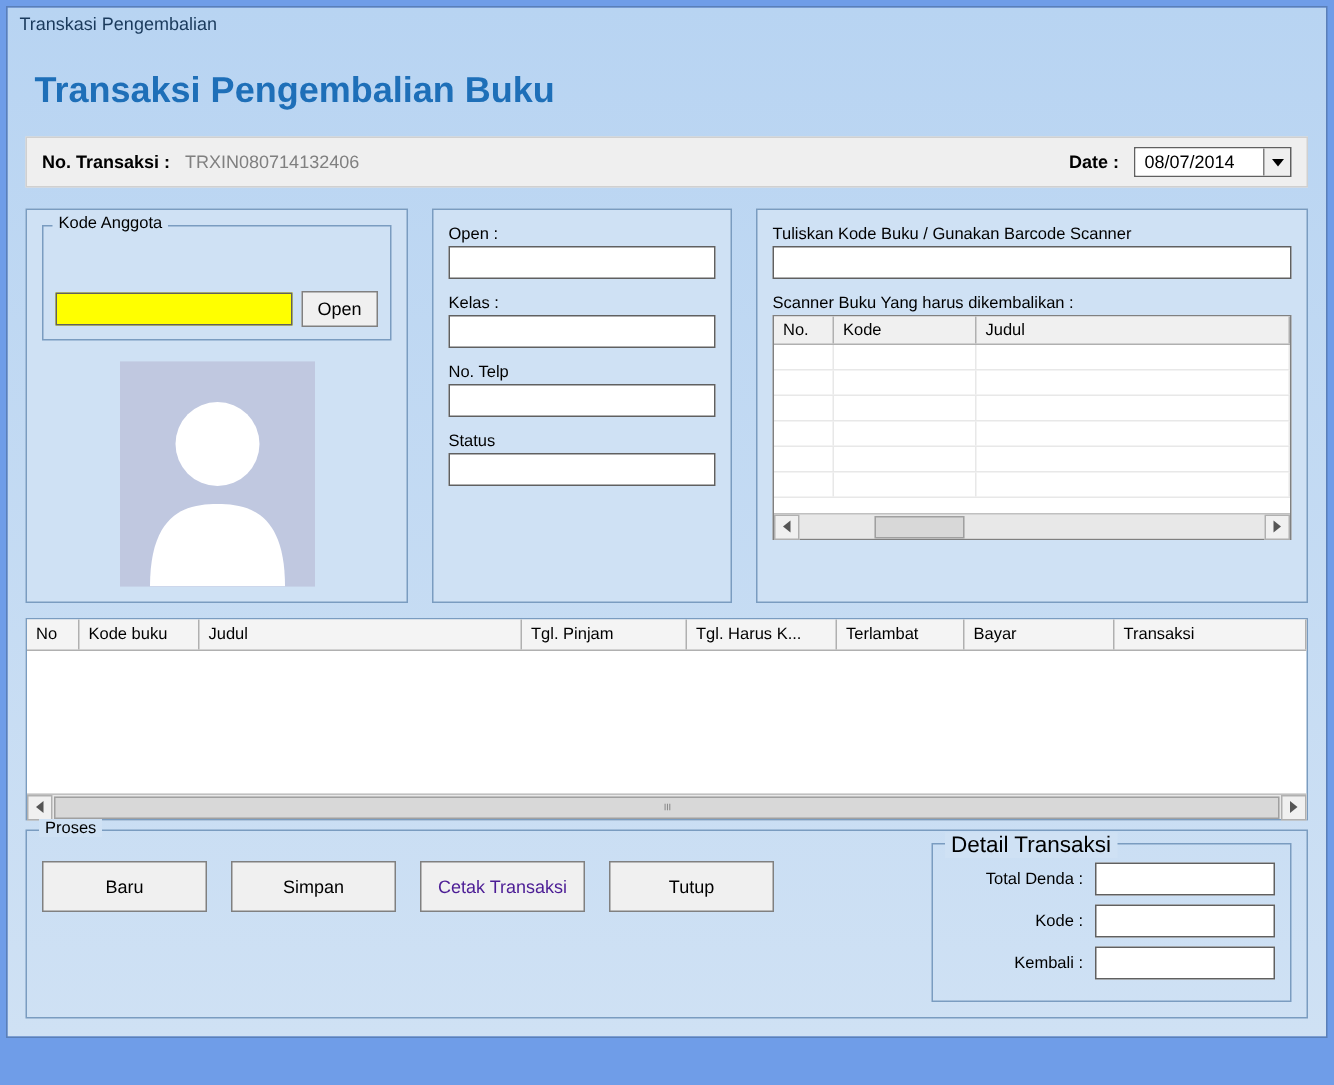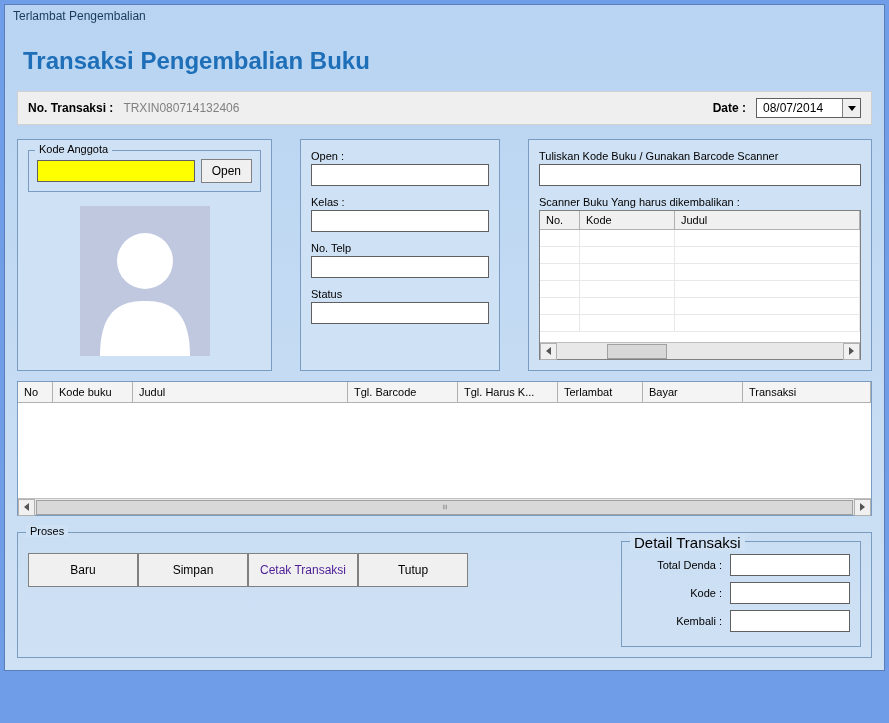--- a/index.html
+++ b/index.html
@@ -10,73 +10,73 @@
 .hdr { color: #1e6fb8; font-size: 24px; font-weight: bold; margin: 8px 0 16px 6px; }
 .row-info { background: #efefef; border: 1px solid #d0d0d0; padding: 6px 10px; display: flex; align-items: center; margin-bottom: 14px; }
 .row-info .lbl { font-weight: bold; margin-right: 10px; }
 .row-info .txn { color: #808080; }
 .row-info .spacer { flex: 1; }
 .row-info .date-lbl { font-weight: bold; margin-right: 10px; }
 .date-combo { display: inline-flex; border: 1px solid #606060; background: #fff; }
 .date-combo input { border: none; padding: 2px 6px; width: 85px; outline: none; }
 .date-combo .arrow { width: 18px; background: #efefef; border-left: 1px solid #808080; display: flex; align-items: center; justify-content: center; cursor: pointer; }
 .date-combo .arrow::after { content: ""; border-left: 4px solid transparent; border-right: 4px solid transparent; border-top: 5px solid #000; }
-.panels { display: flex; gap: 28px; margin-bottom: 10px; }
+.panels { display: flex; gap: 16px; margin-bottom: 10px; }
 .panel { border: 1px solid #7a9cc0; background: #cfe1f4; padding: 10px; }
 .panel.left { width: 255px; }
 .panel.mid { width: 200px; }
 .panel.right { flex: 1; }
 .fieldset-label { font-size: 11px; margin-bottom: 2px; display: block; }
 .group { border: 1px solid #7a9cc0; padding: 8px; margin-bottom: 10px; position: relative; }
 .group-legend { position: absolute; top: -8px; left: 6px; background: #cfe1f4; padding: 0 4px; font-size: 11px; }
-.inline-row { display: flex; gap: 6px; align-items: center; }
+.inline-row { display: flex; gap: 6px; align-items: center; margin-top: 35px; }
 input.txt { border: 1px solid #606060; padding: 3px 4px; width: 100%; background: #fff; }
 input.yellow { background: #ffff00; }
 .btn { border: 1px solid #808080; background: #f0f0f0; padding: 4px 10px; cursor: pointer; }
 .btn:disabled { color: #9a9a9a; cursor: default; }
 .avatar { width: 130px; height: 150px; margin: 14px auto 0; background: #c0c8e0; display: flex; align-items: flex-end; justify-content: center; overflow: hidden; }
 .avatar svg { width: 130px; height: 150px; }
 .field-block { margin-bottom: 10px; }
 .grid { border: 1px solid #808080; background: #fff; display: flex; flex-direction: column; height: 150px; }
 .grid-head { display: flex; background: #f0f0f0; border-bottom: 1px solid #b0b0b0; }
 .grid-head .gh { border-right: 1px solid #b0b0b0; padding: 3px 6px; font-size: 11px; }
 .grid-body { flex: 1; overflow: hidden; }
 .grid-body .gr { display: flex; border-bottom: 1px solid #e8e8e8; height: 17px; }
 .grid-body .gc { border-right: 1px solid #e8e8e8; }
 .hscroll { height: 17px; background: #e8e8e8; border-top: 1px solid #c0c0c0; display: flex; align-items: center; }
 .hscroll .sbtn { width: 17px; height: 17px; background: #f0f0f0; border: 1px solid #b0b0b0; display: flex; align-items: center; justify-content: center; }
 .hscroll .thumb { width: 60px; height: 15px; background: #d8d8d8; border: 1px solid #a0a0a0; margin-left: 50px; }
 .hscroll .track { flex: 1; }
-.maingrid-wrap { border: 1px solid #7a9cc0; background: #fff; margin-bottom: 16px; }
+.maingrid-wrap { border: 1px solid #7a9cc0; background: #fff; margin-bottom: 6px; }
 .maingrid-head { display: flex; background: #f4f4f4; border-bottom: 1px solid #b0b0b0; }
 .maingrid-head .mgh { border-right: 1px solid #b0b0b0; padding: 4px 6px; font-size: 11px; }
 .maingrid-body { height: 95px; }
 .maingrid-hscroll { height: 17px; background: #e8e8e8; border-top: 1px solid #c0c0c0; display: flex; align-items: center; }
 .maingrid-hscroll .sbtn { width: 17px; height: 17px; background: #f0f0f0; border: 1px solid #b0b0b0; display: flex; align-items: center; justify-content: center; }
 .maingrid-hscroll .thumb { flex: 1; height: 15px; background: #d8d8d8; border: 1px solid #a0a0a0; margin: 0 1px; position: relative; }
 .maingrid-hscroll .thumb::after { content: "≡"; position: absolute; left: 50%; top: 50%; transform: translate(-50%, -50%) rotate(90deg); color: #888; font-size: 9px; }
 .proses { border: 1px solid #7a9cc0; padding: 8px 10px 10px; position: relative; display: flex; align-items: flex-start; }
 .proses-legend { position: absolute; top: -8px; left: 8px; background: #cfe1f4; padding: 0 4px; font-size: 11px; }
-.btn-row { display: flex; padding-top: 12px; }
+.btn-row { display: flex; gap: 16px; padding-top: 12px; }
 .btn-row .pbtn { width: 110px; height: 34px; border: 1px solid #808080; background: #f0f0f0; cursor: pointer; }
 .btn-row .pbtn:disabled { color: #4c1d95; cursor: default; }
 .detail { border: 1px solid #7a9cc0; padding: 12px 10px 8px; position: relative; margin-left: auto; }
 .detail-legend { position: absolute; top: -8px; left: 8px; background: #cfe1f4; padding: 0 4px; font-size: 15px; }
 .detail .drow { display: flex; align-items: center; margin-bottom: 6px; }
 .detail .dlbl { width: 90px; text-align: right; margin-right: 8px; font-size: 11px; }
 .detail input { width: 120px; }
 .tri-l::after { content:""; border-top:4px solid transparent; border-bottom:4px solid transparent; border-right:5px solid #555; }
 .tri-r::after { content:""; border-top:4px solid transparent; border-bottom:4px solid transparent; border-left:5px solid #555; }
 </style>
 </head>
 <body>
 
 <div class="window">
   <div class="titlebar">
-    <span>Terlambat Pengembalian</span>
+    <span>Transkasi Pengembalian</span>
   </div>
   <div class="content">
 
     <div class="hdr">Transaksi Pengembalian Buku</div>
 
     <div class="row-info">
       <span class="lbl">No. Transaksi :</span>
       <span class="txn">TRXIN080714132406</span>
       <span class="spacer"></span>
       <span class="date-lbl">Date :</span>
@@ -177,21 +177,21 @@
         </div>
       </div>
 
     </div>
 
     <div class="maingrid-wrap">
       <div class="maingrid-head">
         <div class="mgh" style="width:35px">No</div>
         <div class="mgh" style="width:80px">Kode buku</div>
         <div class="mgh" style="width:215px">Judul</div>
-        <div class="mgh" style="width:110px">Tgl. Barcode</div>
+        <div class="mgh" style="width:110px">Tgl. Pinjam</div>
         <div class="mgh" style="width:100px">Tgl. Harus K...</div>
         <div class="mgh" style="width:85px">Terlambat</div>
         <div class="mgh" style="width:100px">Bayar</div>
         <div class="mgh" style="flex:1">Transaksi</div>
       </div>
       <div class="maingrid-body"></div>
       <div class="maingrid-hscroll">
         <div class="sbtn tri-l"></div>
         <div class="thumb"></div>
         <div class="sbtn tri-r"></div>

